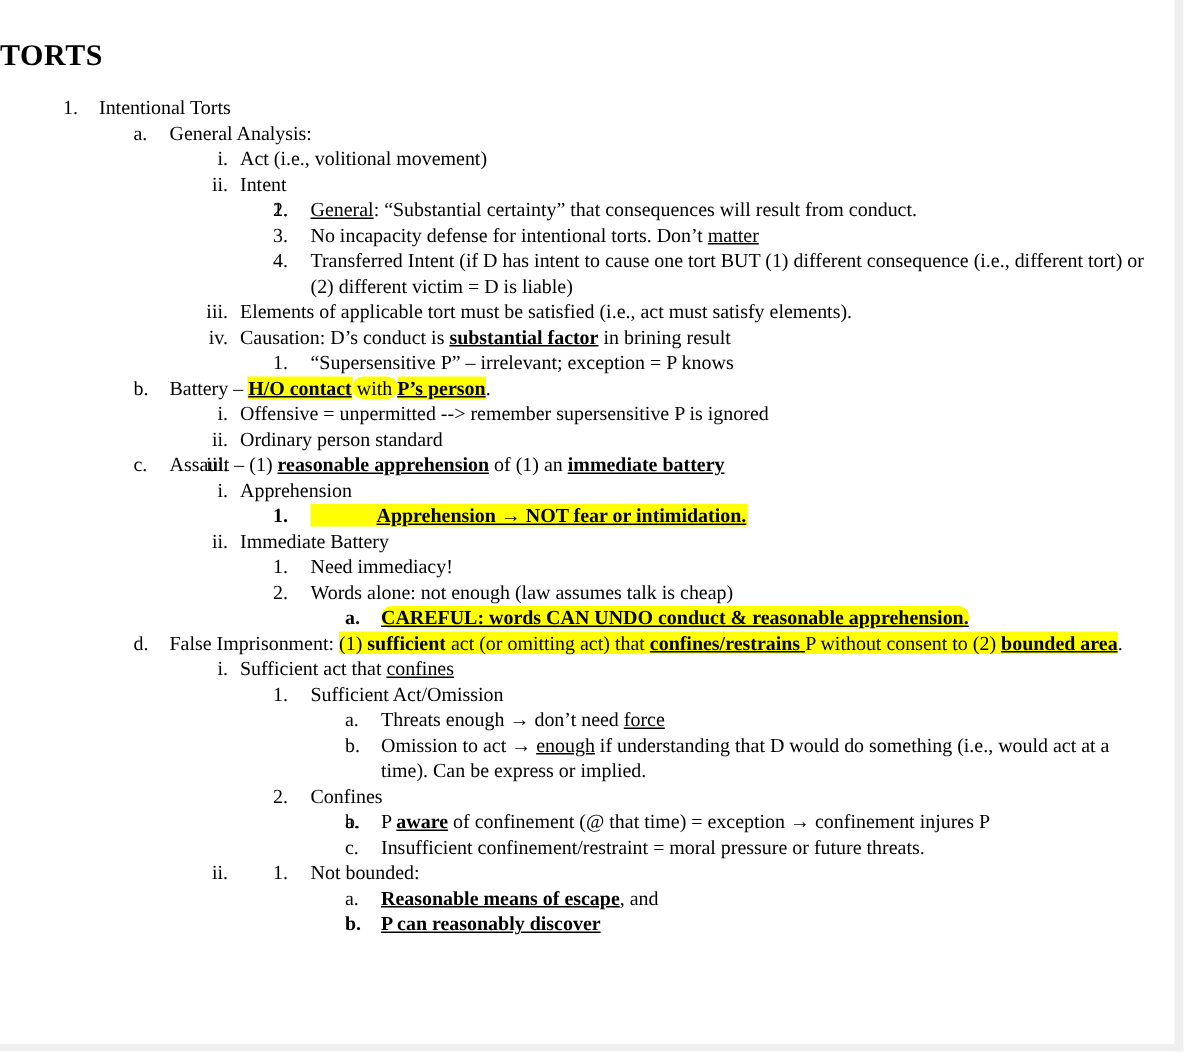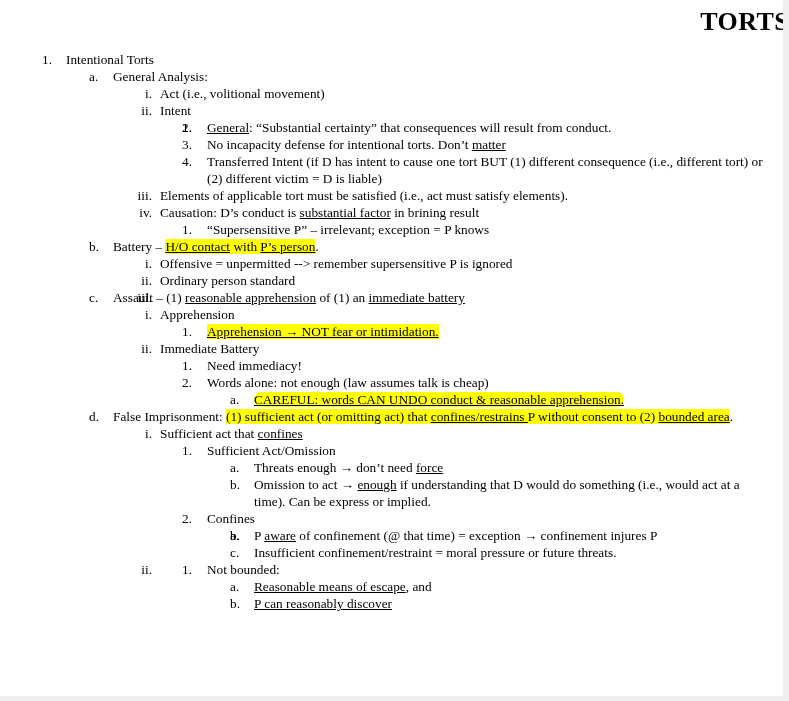--- a/index.html
+++ b/index.html
@@ -6,35 +6,35 @@
   body {
     width: 789px; height: 701px;
     background: #ffffff;
     font-family: "Liberation Serif", serif;
     font-size: 13.3px;
     color: #000;
     overflow: hidden;
   }
   .page { position: relative; width: 789px; height: 701px; background: #fff; overflow: hidden; }
   .doc-title {
-    text-align: right;
+    text-align: left;
     font-weight: bold;
-    font-size: 26px;
-    padding-top: 7px;
+    font-size: 20px;
+    padding-top: 26px;
     letter-spacing: 0.4px;
   }
   .outline { margin-top: 14px; }
   .line { position: relative; line-height: 17px; padding-right: 26px; }
   .mk { position: absolute; }
   .L0 { padding-left: 66px;  } .L0 > .mk { left: 42px; }
   .L1 { padding-left: 113px; } .L1 > .mk { left: 89px; }
   .L2 { padding-left: 160px; } .L2 > .mk { left: 104px; width: 48px; text-align: right; }
   .L3 { padding-left: 207px; } .L3 > .mk { left: 182px; }
   .L4 { padding-left: 254px; } .L4 > .mk { left: 230px; }
-  .b { font-weight: normal; }
+  .b { font-weight: bold; }
   .u { text-decoration: underline; }
   .edge-right  { position: absolute; top: 0; right: 0; width: 6px; height: 100%; background: #efefef; }
   .edge-bottom { position: absolute; left: 0; bottom: 0; width: 100%; height: 5px; background: #efefef; }
 </style>
 </head>
 <body>
 
 <div class="page">
   <div class="doc-title">TORTS</div>
   <div class="outline">
@@ -42,27 +42,27 @@
       <div class="line L1"><span class="mk">a.</span><span><span>General Analysis:</span></span></div>
       <div class="line L2"><span class="mk">i.</span><span><span>Act (i.e., volitional movement)</span></span></div>
       <div class="line L2"><span class="mk">ii.</span><span><span>Intent</span></span></div>
       <div class="line L3"><span class="mk">1.</span></div>
       <div class="line L3"><span class="mk">2.</span><span><span class="u">General</span><span>: “Substantial certainty” that consequences will result from conduct.</span></span></div>
       <div class="line L3"><span class="mk">3.</span><span><span>No incapacity defense for intentional torts. Don’t </span><span class="u">matter</span></span></div>
       <div class="line L3"><span class="mk">4.</span><span><span>Transferred Intent (if D has intent to cause one tort BUT (1) different consequence (i.e., different tort) or (2) different victim = D is liable)</span></span></div>
       <div class="line L2"><span class="mk">iii.</span><span><span>Elements of applicable tort must be satisfied (i.e., act must satisfy elements).</span></span></div>
       <div class="line L2"><span class="mk">iv.</span><span><span>Causation: D’s conduct is </span><span class="b u">substantial factor</span><span> in brining result</span></span></div>
       <div class="line L3"><span class="mk">1.</span><span><span>“Supersensitive P” – irrelevant; exception = P knows</span></span></div>
-      <div class="line L1"><span class="mk">b.</span><span><span>Battery – </span><span class="b u" style="background: rgb(255, 255, 0);">H/O contact</span><span style="background: rgb(255, 255, 0);"> with </span><span class="b u" style="background: rgb(255, 255, 0); margin-top: 36px;">P’s person</span><span>.</span></span></div>
+      <div class="line L1"><span class="mk">b.</span><span><span>Battery – </span><span class="b u" style="background: rgb(255, 255, 0);">H/O contact</span><span style="background: rgb(255, 255, 0); border-radius: 7px;"> with </span><span class="b u" style="background: rgb(255, 255, 0); margin-top: 36px;">P’s person</span><span>.</span></span></div>
       <div class="line L2"><span class="mk">i.</span><span><span>Offensive = unpermitted --&gt; remember supersensitive P is ignored</span></span></div>
       <div class="line L2"><span class="mk">ii.</span><span><span>Ordinary person standard</span></span></div>
       <div class="line L2"><span class="mk">iii.</span></div>
       <div class="line L1"><span class="mk">c.</span><span><span>Assault – (1) </span><span class="b u">reasonable apprehension</span><span> of (1) an </span><span class="b u">immediate battery</span></span></div>
       <div class="line L2"><span class="mk">i.</span><span><span>Apprehension</span></span></div>
-      <div class="line L3"><span class="mk b">1.</span><span><span class="b u" style="background: rgb(255, 255, 0);">Apprehension → NOT fear or intimidation.</span></span></div>
+      <div class="line L3"><span class="mk b">1.</span><span><span class="b u" style="background: rgb(255, 255, 0); padding-left: 44px;">Apprehension → NOT fear or intimidation.</span></span></div>
       <div class="line L2"><span class="mk">ii.</span><span><span>Immediate Battery</span></span></div>
       <div class="line L3"><span class="mk">1.</span><span><span>Need immediacy!</span></span></div>
       <div class="line L3"><span class="mk">2.</span><span><span>Words alone: not enough (law assumes talk is cheap)</span></span></div>
       <div class="line L4"><span class="mk b">a.</span><span><span class="b u" style="background: rgb(255, 255, 0); border-radius: 7px;">CAREFUL: words CAN UNDO conduct &amp; reasonable apprehension.</span></span></div>
       <div class="line L1"><span class="mk">d.</span><span><span>False Imprisonment: </span><span style="background: rgb(255, 255, 0);">(1) </span><span class="b" style="background: rgb(255, 255, 0);">sufficient</span><span style="background: rgb(255, 255, 0);"> act (or omitting act) that </span><span class="b u" style="background: rgb(255, 255, 0);">confines/restrains </span><span style="background: rgb(255, 255, 0);">P without consent to (2) </span><span class="b u" style="background: rgb(255, 255, 0);">bounded area</span><span>.</span></span></div>
       <div class="line L2"><span class="mk">i.</span><span><span>Sufficient act that </span><span class="u">confines</span></span></div>
       <div class="line L3"><span class="mk">1.</span><span><span>Sufficient Act/Omission</span></span></div>
       <div class="line L4"><span class="mk">a.</span><span><span>Threats enough → don’t need </span><span class="u">force</span></span></div>
       <div class="line L4"><span class="mk">b.</span><span><span>Omission to act → </span><span class="u">enough</span><span> if understanding that D would do something (i.e., would act at a time). Can be express or implied.</span></span></div>
       <div class="line L3"><span class="mk">2.</span><span><span>Confines</span></span></div>

